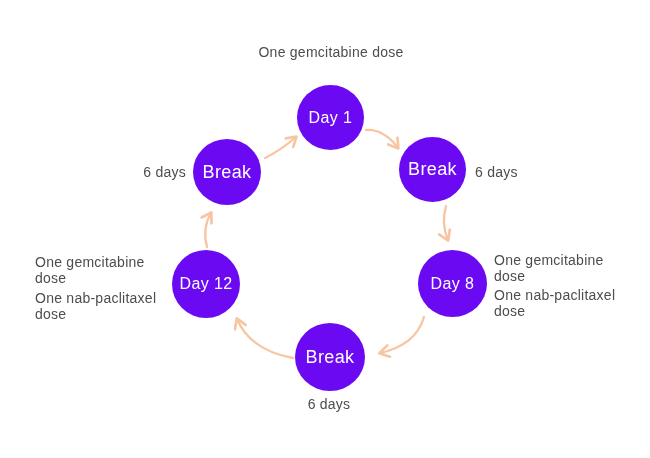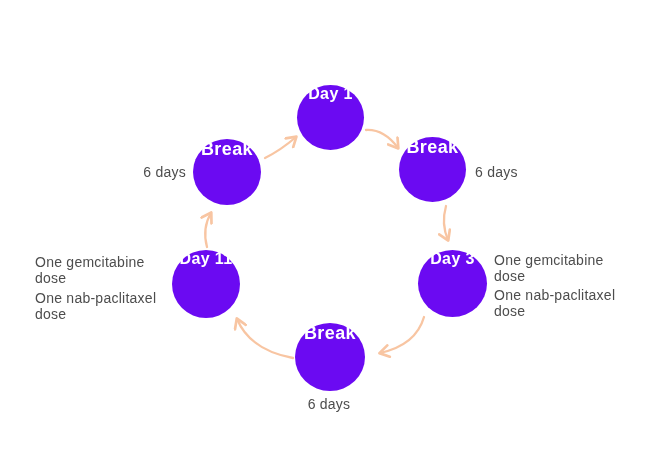--- a/index.html
+++ b/index.html
@@ -17,23 +17,23 @@
     font-family:"Liberation Sans","DejaVu Sans",sans-serif;
     overflow:hidden;
   }
   .arrow-layer{position:absolute;left:0;top:0;width:650px;height:458px;}
   .arrow{fill:none;stroke:var(--peach);stroke-width:2.3;stroke-linecap:round;}
   .arrowhead{fill:none;stroke:var(--peach);stroke-width:2.3;stroke-linecap:round;stroke-linejoin:round;}
   .node{
     position:absolute;
     background:var(--purple);
     border-radius:50%;
-    display:flex;align-items:flex-start;justify-content:center;
+    display:flex;align-items:center;justify-content:center;
     color:var(--white);
-    font-weight:bold;
+    font-weight:normal;
     letter-spacing:0.4px;
   }
   .node-day{font-size:16px;}
   .node-break{font-size:18px;}
   .note{
     position:absolute;
     color:var(--gray);
     font-size:14px;
     letter-spacing:0.25px;
     line-height:16px;
@@ -64,33 +64,34 @@
     <path class="arrow" d="M 265 158 Q 281 150 296 137" marker-end="url(#ah)"></path>
   </svg>
 
   <div class="node node-day" style="left:297px;top:85px;width:67px;height:65px;">
     <span>Day 1</span>
   </div>
   <div class="node node-break" style="left:399px;top:137px;width:67px;height:65px;">
     <span>Break</span>
   </div>
   <div class="node node-day" style="left:418px;top:250px;width:69px;height:67px;">
-    <span>Day 3</span>
+    <span>Day 8</span>
   </div>
   <div class="node node-break" style="left:295px;top:323px;width:70px;height:68px;">
     <span>Break</span>
   </div>
   <div class="node node-day" style="left:172px;top:250px;width:68px;height:68px;">
-    <span>Day 11</span>
+    <span>Day 12</span>
   </div>
   <div class="node node-break" style="left:193px;top:139px;width:68px;height:66px;">
     <span>Break</span>
   </div>
 
   <div class="note note-top" style="left:181px;top:43px;width:300px;">
+    <div class="dose-line">One gemcitabine dose</div>
   </div>
 
   <div class="note" style="left:475px;top:164px;">6 days</div>
 
   <div class="note" style="left:494px;top:252px;width:132px;">
     <div class="dose-line">One gemcitabine</div>
     <div class="dose-line">dose</div>
     <div class="dose-line dose-gap">One nab-paclitaxel</div>
     <div class="dose-line">dose</div>
   </div>

